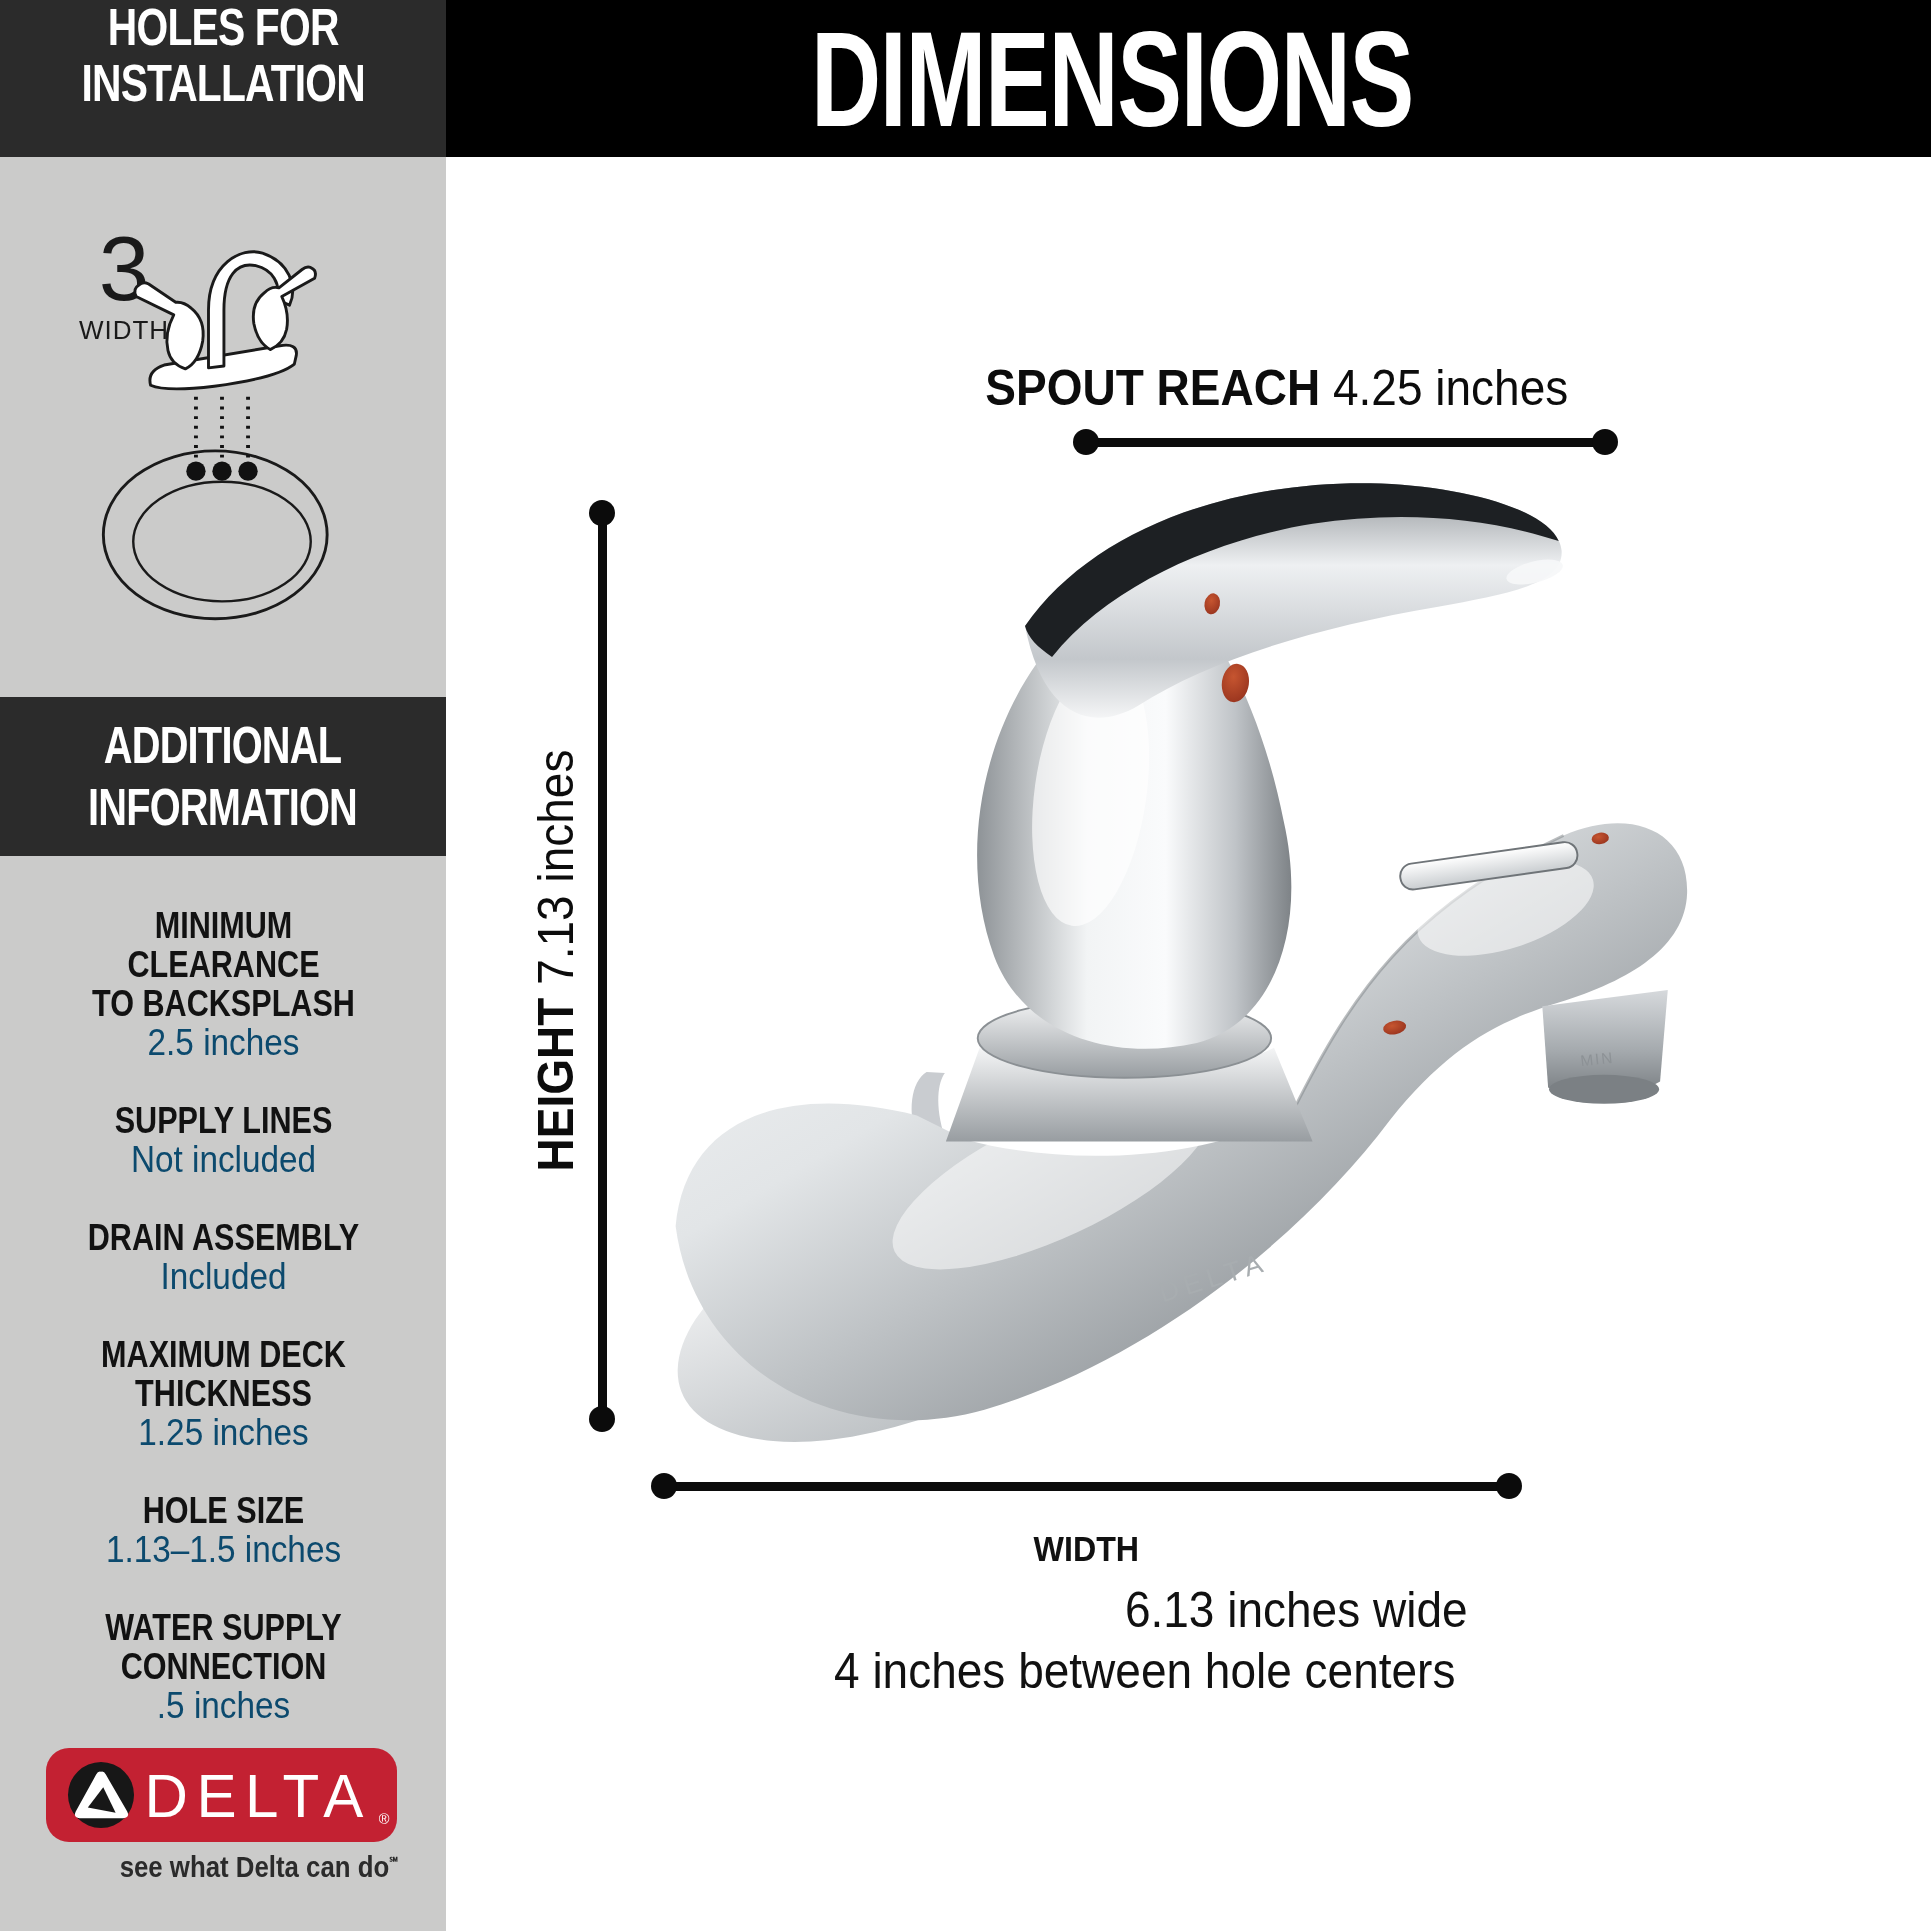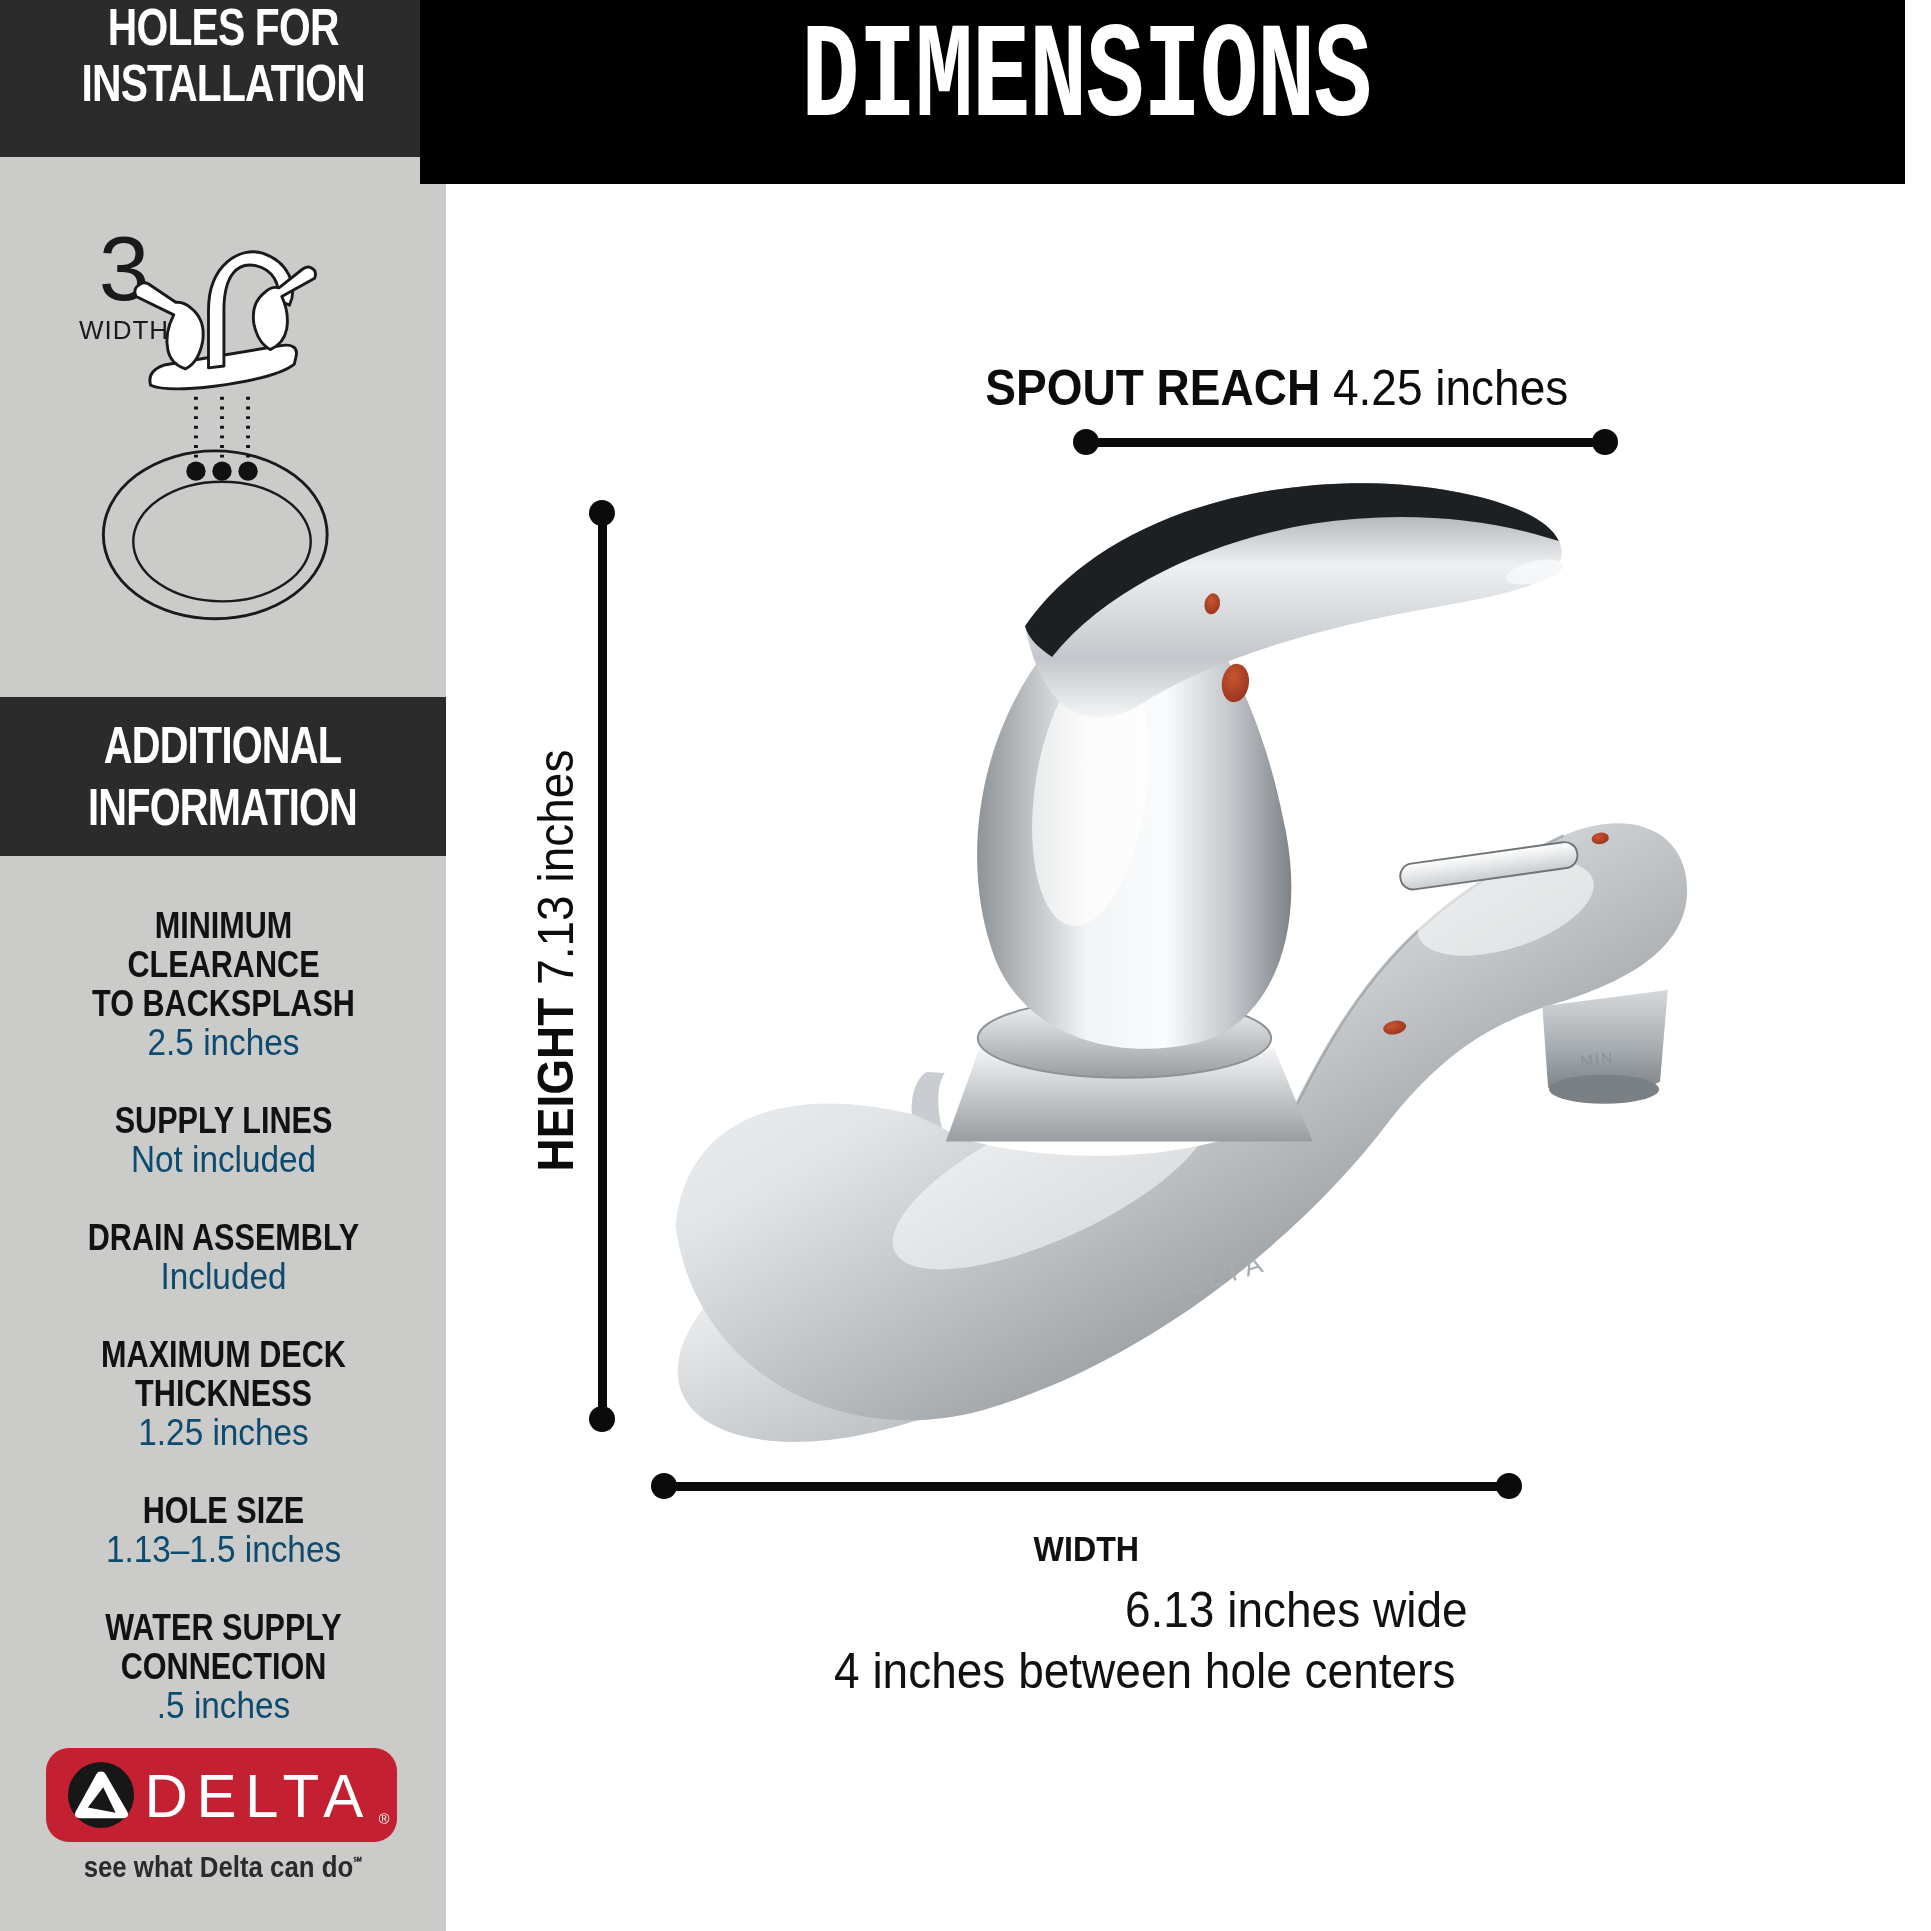--- a/index.html
+++ b/index.html
@@ -25,25 +25,25 @@
   .spec-item{margin-bottom:39px;}
   .spec-label{font-weight:700;font-size:36px;line-height:39px;color:#121212;}
   .spec-label .cx{transform:scaleX(0.85);white-space:pre-line;display:block;}
   .spec-value{font-weight:400;font-size:37px;line-height:39px;color:#0c4a6e;}
   .spec-value .cx{transform:scaleX(0.9);display:block;}
   .logo-box{position:absolute;left:46px;top:1748px;width:351px;height:94px;border-radius:23px;}
   .wordmark{position:absolute;left:95px;top:0;width:241px;height:94px;line-height:96px;
             color:#fff;font-size:62px;font-weight:400;letter-spacing:8.7px;transform:scaleX(0.97);}
   .regmark{position:absolute;right:7.7px;bottom:15.4px;color:#fff;font-size:14.5px;}
   .tagline{position:absolute;left:0;top:1850px;width:446px;text-align:center;
-           font-weight:700;font-size:30px;color:#2b2b2b;}
+           font-weight:700;font-size:30px;color:#2b2b2b;padding-left:36px;}
   .tagline .cx{transform:scaleX(0.86);}
   .tagline .sm{font-size:12.6px;vertical-align:super;}
   
-  .dim-header{position:absolute;left:420px;top:0;width:1485px;height:184px;background:#000;font-family:Liberation Mono, monospace;}
+  .dim-header{position:absolute;left:446px;top:0;width:1485px;height:157px;background:#000;}
   .dim-header .t{position:absolute;left:0;top:0;width:1332px;height:157px;line-height:160px;
                  text-align:center;color:#fff;font-weight:700;font-size:135px;
                  transform:scaleX(0.72);letter-spacing:-1.9px;}
   .dim-text{color:#0c0c0c;font-size:50px;}
   .dim-text b{font-weight:700;}
   .spout-label{position:absolute;left:960px;top:359px;width:772px;text-align:left;}
   .spout-label .cx{transform:scaleX(0.92);}
   .h-line{position:absolute;background:#0b0b0b;height:8.7px;}
   .v-line{position:absolute;background:#0b0b0b;width:8.7px;}
   .dot{position:absolute;width:26px;height:26px;border-radius:50%;background:#0b0b0b;}

